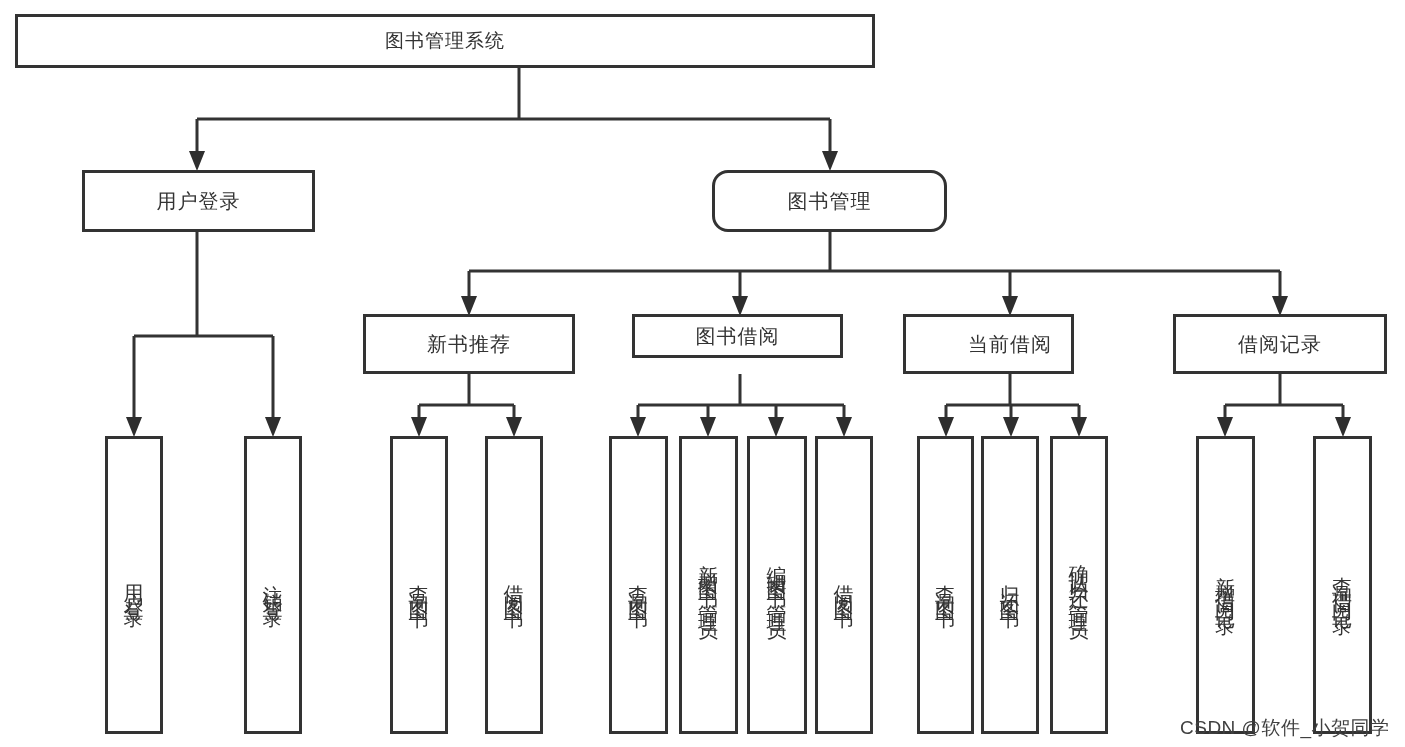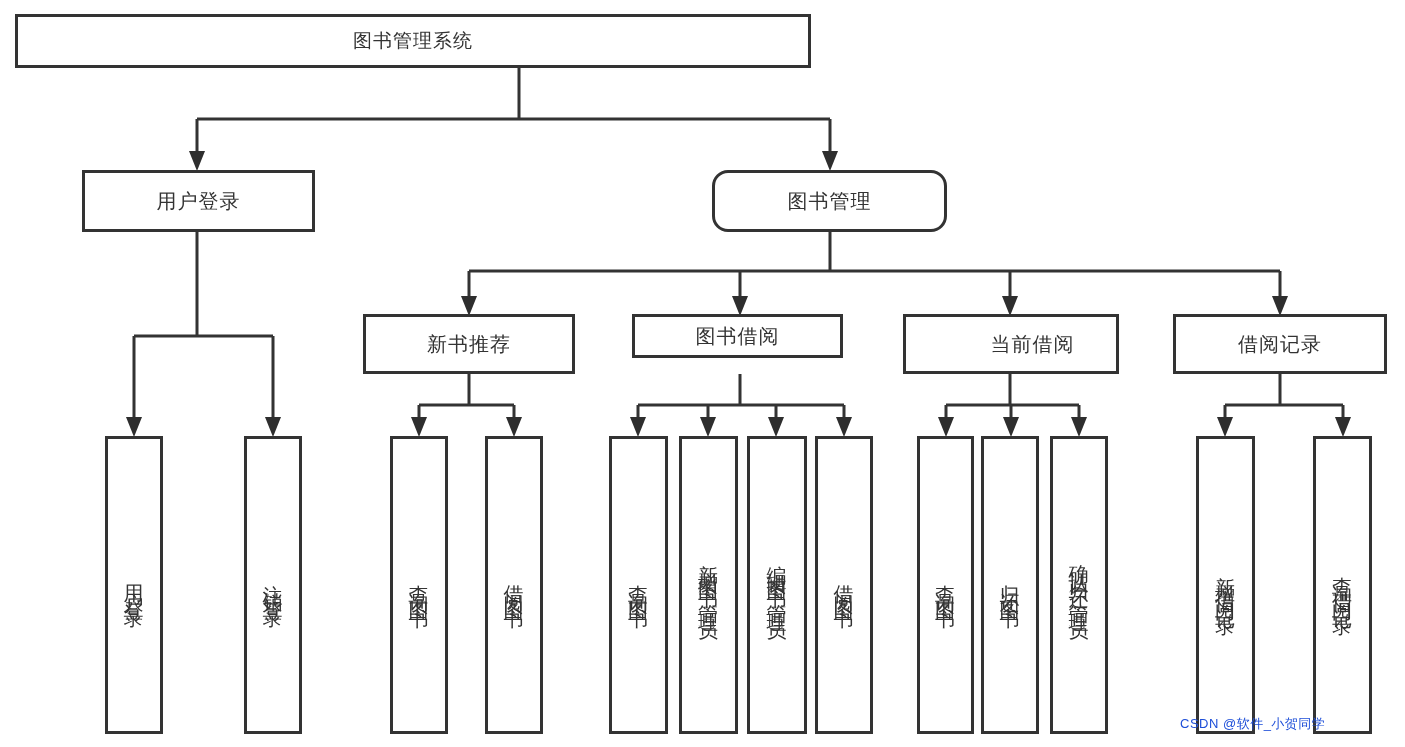--- a/index.html
+++ b/index.html
@@ -14,21 +14,21 @@
     color:#333333;font-size:20px;letter-spacing:1px;line-height:1.2;
     white-space:nowrap;
   }
   .root{font-size:19px;}
   .vnode{
     writing-mode:vertical-rl;text-orientation:mixed;
     letter-spacing:8px;font-size:20px;
   }
   .watermark{
     position:absolute;left:1180px;top:715px;z-index:5;
-    font-size:13px;color:#1d4ed8;letter-spacing:0.5px;
+    font-size:19px;color:#404040;letter-spacing:0.5px;
     pointer-events:none;white-space:nowrap;
   }
 </style>
 </head>
 <body>
 
 <div class="stage">
 
   <svg class="wires" width="1405" height="747" viewBox="0 0 1405 747">
     <g stroke="#333333" stroke-width="3" fill="none">
@@ -56,28 +56,28 @@
       <polygon points="768,417 784,417 776,437"></polygon>
       <polygon points="836,417 852,417 844,437"></polygon>
       <polygon points="938,417 954,417 946,437"></polygon>
       <polygon points="1003,417 1019,417 1011,437"></polygon>
       <polygon points="1071,417 1087,417 1079,437"></polygon>
       <polygon points="1217,417 1233,417 1225,437"></polygon>
       <polygon points="1335,417 1351,417 1343,437"></polygon>
     </g>
   </svg>
 
-  <div class="node root" style="left:15px;top:14px;width:796px;height:54px;">图书管理系统</div>
+  <div class="node root" style="left:15px;top:14px;width:860px;height:54px;">图书管理系统</div>
 
   <div class="node" style="left:82px;top:170px;width:233px;height:62px;">用户登录</div>
   <div class="node" style="left:712px;top:170px;width:235px;height:62px;border-radius:16px;">图书管理</div>
 
   <div class="node" style="left:363px;top:314px;width:212px;height:60px;">新书推荐</div>
   <div class="node" style="left:632px;top:314px;width:211px;height:44px;">图书借阅</div>
-  <div class="node" style="left:903px;top:314px;width:216px;height:60px;padding-left:43px;">当前借阅</div>
+  <div class="node" style="left:903px;top:314px;width:171px;height:60px;padding-left:43px;">当前借阅</div>
   <div class="node" style="left:1173px;top:314px;width:214px;height:60px;">借阅记录</div>
 
   <div class="node vnode" style="left:105px;top:436px;width:58px;height:298px;">用户登录</div>
   <div class="node vnode" style="left:244px;top:436px;width:58px;height:298px;">注销登录</div>
 
   <div class="node vnode" style="left:390px;top:436px;width:58px;height:298px;">查询图书</div>
   <div class="node vnode" style="left:485px;top:436px;width:58px;height:298px;">借阅图书</div>
 
   <div class="node vnode" style="left:609px;top:436px;width:59px;height:298px;">查询图书</div>
   <div class="node vnode" style="left:679px;top:436px;width:59px;height:298px;">新增图书（管理员）</div>

